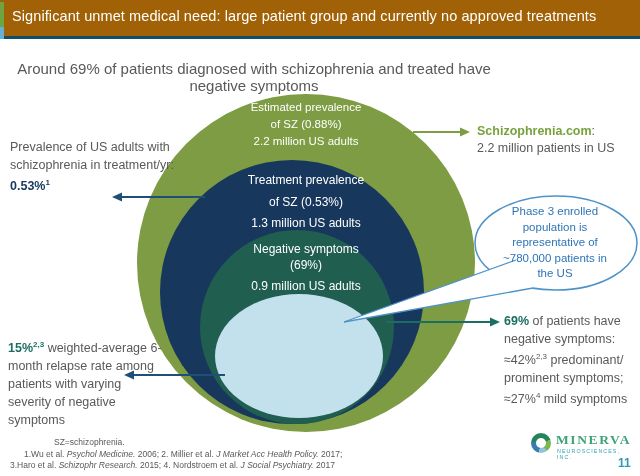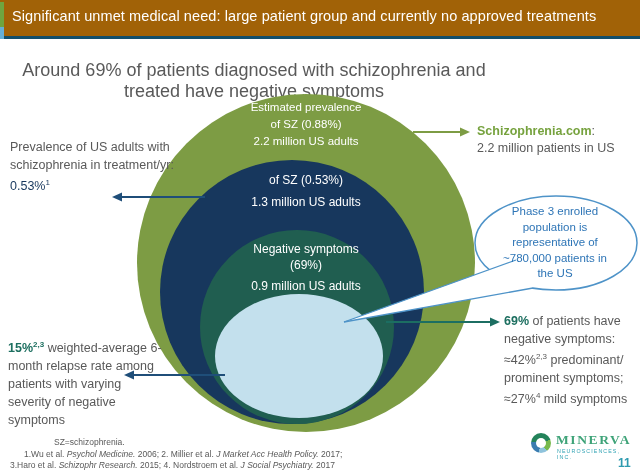--- a/index.html
+++ b/index.html
@@ -13,40 +13,40 @@
     background:#a16207;border-bottom:3px solid #114e6b;
   }
   .title-accent-green{position:absolute;left:0;top:2px;width:4px;height:25px;background:#6fa53f;}
   .title-accent-blue{position:absolute;left:0;top:27px;width:4px;height:12px;background:#66afd6;}
   .title-text{
     position:absolute;left:12px;top:8px;width:620px;
     color:#ffffff;font-size:14.5px;letter-spacing:0.1px;
   }
   .subtitle{
     position:absolute;left:0;top:60px;width:508px;text-align:center;
-    color:#595959;font-size:18px;
+    color:#595959;font-size:15px;
   }
   
   .diagram-svg{position:absolute;left:0;top:0;width:640px;height:476px;}
   
   .ring-text{position:absolute;text-align:center;color:#ffffff;}
   .ring-text div{white-space:nowrap;}
   .rt-green{left:196px;top:99px;width:220px;font-size:11.5px;line-height:17px;}
   .rt-navy{left:196px;top:170px;width:220px;font-size:12px;line-height:21.5px;}
   .rt-teal{left:196px;top:240px;width:220px;font-size:12px;line-height:18px;}
   .rt-blue{left:209px;top:333px;width:180px;font-size:10.5px;line-height:13.5px;
            font-weight:bold;color:#17375d;}
   
   .note{position:absolute;color:#595959;font-size:12.5px;line-height:18px;}
   .note sup{font-size:8px;}
   .note-prevalence{left:10px;top:138px;width:168px;}
   .note-relapse{left:8px;top:336px;width:156px;}
   .note-schizcom{left:477px;top:123px;width:160px;line-height:17px;}
   .note-negative{left:504px;top:313px;width:138px;line-height:17.5px;}
-  .bold-navy{font-weight:normal;color:#17375d;}
+  .bold-navy{font-weight:bold;color:#17375d;}
   .bold-teal{font-weight:bold;color:#1d6f60;}
   .bold-green{font-weight:bold;color:#76a23e;text-align:center;}
   .bubble-text{
     position:absolute;left:494px;top:204px;width:122px;text-align:center;
     color:#2e75b6;font-size:11.5px;line-height:15.5px;
   }
   
   .footer-abbrev{position:absolute;left:10px;top:437px;color:#595959;font-size:8.5px;margin-left:44px;}
   .footer-ref1{position:absolute;left:24px;top:449px;color:#595959;font-size:8.5px;}
   .footer-ref2{position:absolute;left:10px;top:460px;color:#595959;font-size:8.5px;}
@@ -114,20 +114,21 @@
       <line x1="344" y1="322" x2="533" y2="288" stroke="#4e93c8" stroke-width="1.3"></line>
     </g>
   </svg>
 
   <div class="ring-text rt-green">
     <div>Estimated prevalence</div>
     <div>of SZ (0.88%)</div>
     <div>2.2 million US adults</div>
   </div>
   <div class="ring-text rt-navy">
+    <div>Treatment prevalence</div>
     <div>of SZ (0.53%)</div>
     <div>1.3 million US adults</div>
   </div>
   <div class="ring-text rt-teal">
     <div>Negative symptoms</div>
     <div style="line-height:15px;">(69%)</div>
     <div style="margin-top:4px;">0.9 million US adults</div>
   </div>
 
   <div class="note note-prevalence"><span>Prevalence of US adults with schizophrenia in treatment/yr: </span><span class="bold-navy">0.53%</span><sup class="bold-navy">1</sup></div>

